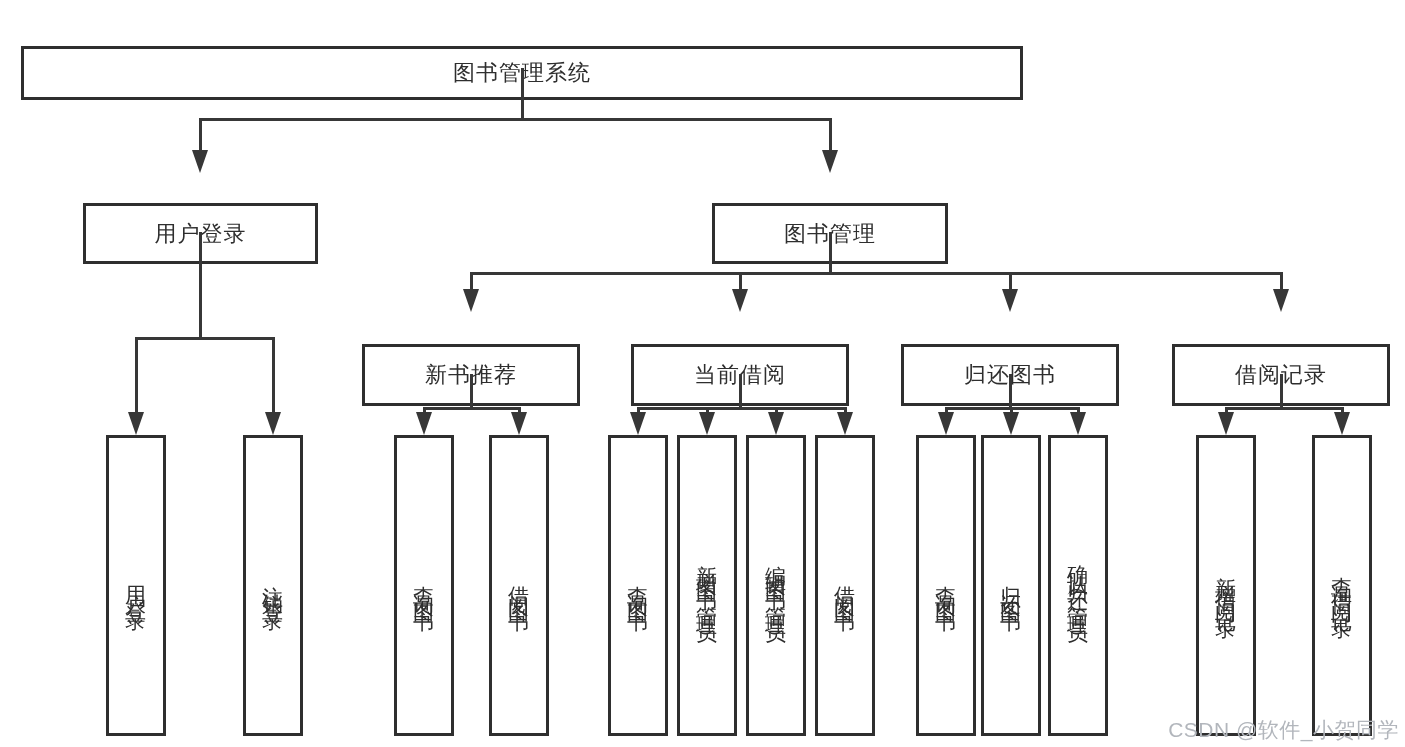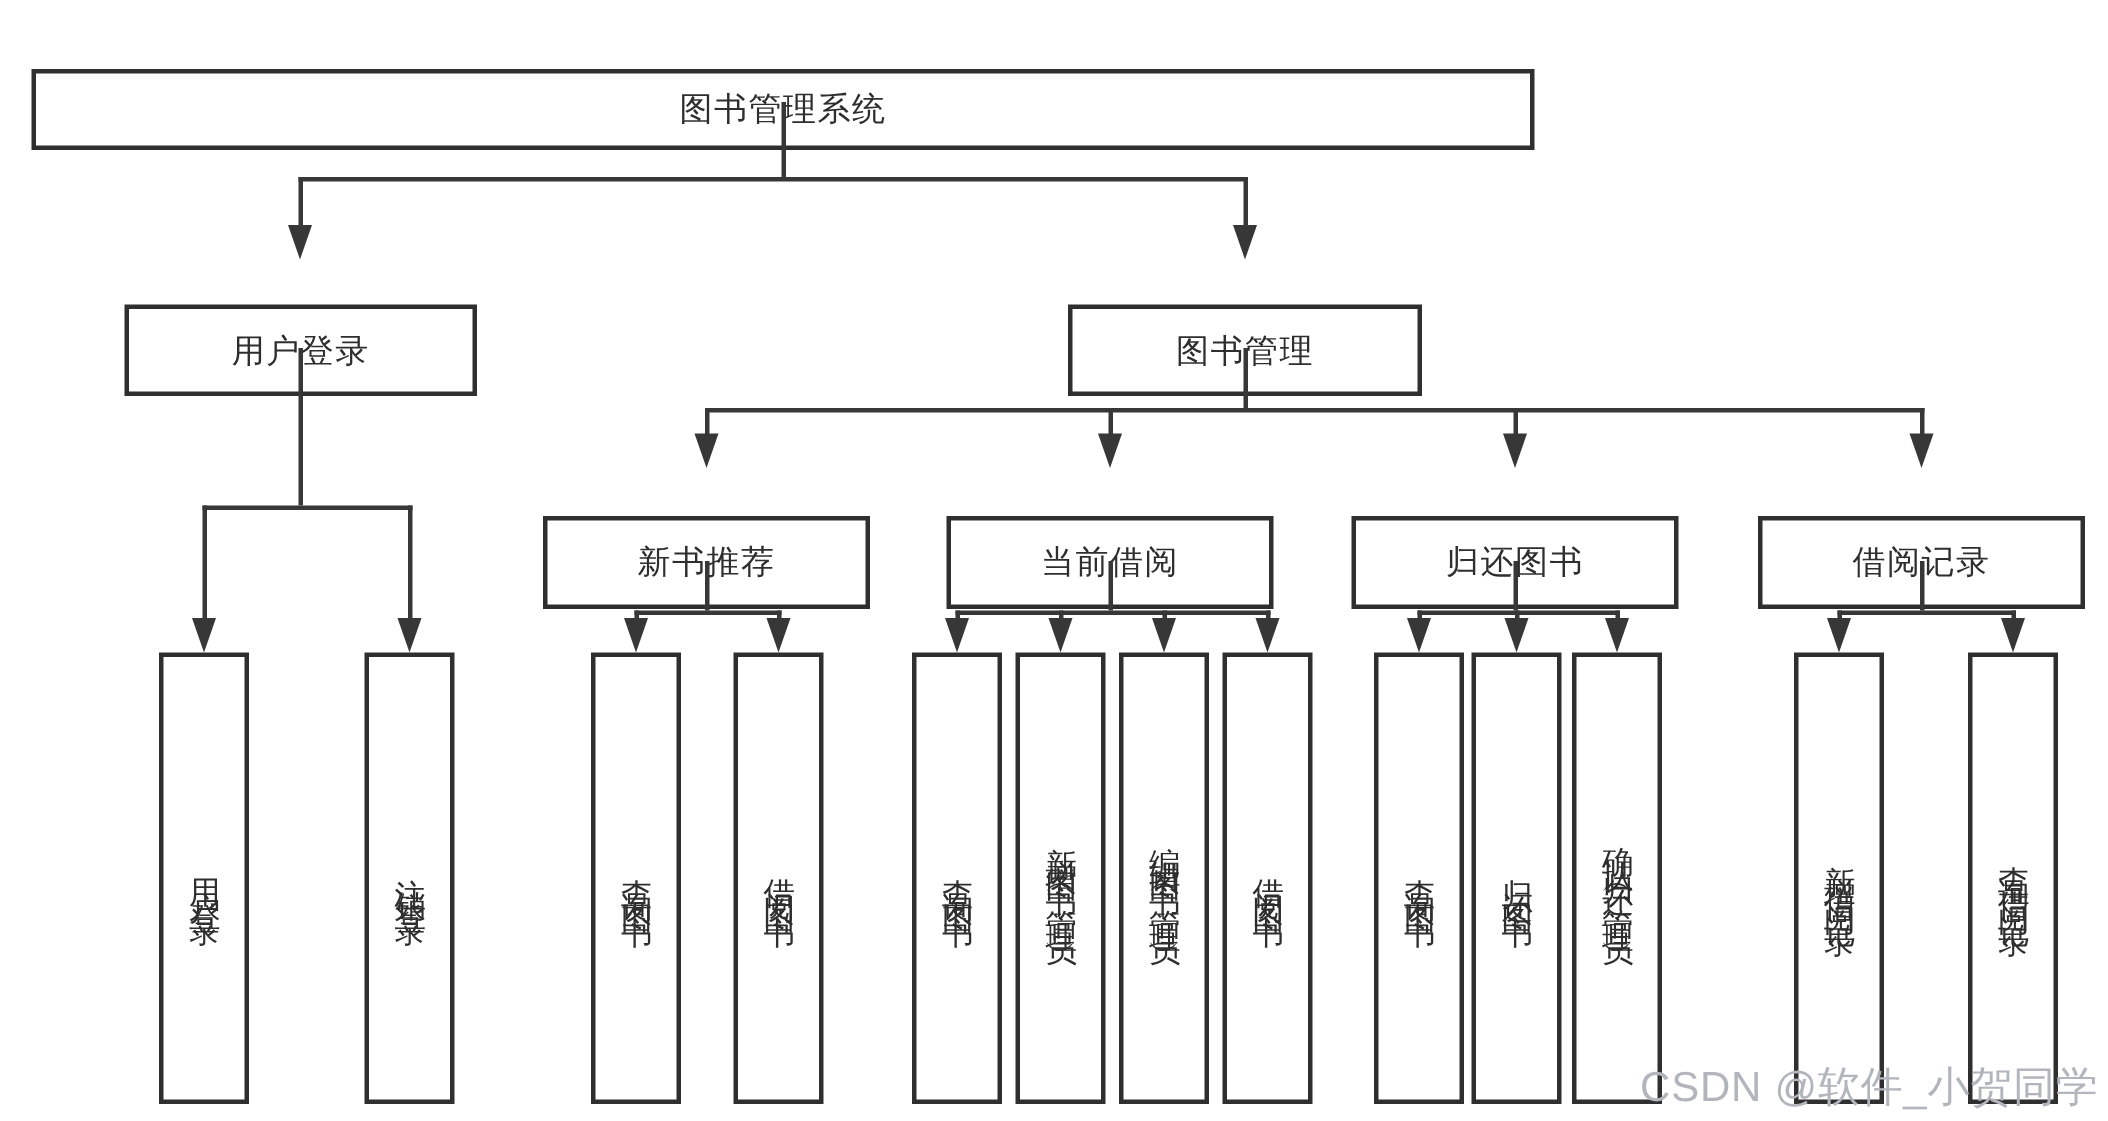--- a/index.html
+++ b/index.html
@@ -24,21 +24,21 @@
   }
   .line{position:absolute;background:var(--line,#373737);}
   .arrow{
     position:absolute;width:0;height:0;
     border-left:8px solid transparent;
     border-right:8px solid transparent;
     border-top:23px solid var(--line,#373737);
   }
   .watermark{
     position:absolute;right:6px;bottom:3px;
-    font-size:28px;letter-spacing:0.5px;
+    font-size:21px;letter-spacing:0.5px;
     color:var(--wm,#b2b6bc);z-index:5;white-space:nowrap;
   }
   #connector-layer{position:absolute;left:0;top:0;width:100%;height:100%;}
 </style>
 </head>
 <body>
 
 <div class="canvas" style="--line: #373737; --border: #2f2f2f; --text: #2e2e2e; --wm: #b2b6bc; --bg: #ffffff;">
 
   <div class="box hlabel" style="left:21px;top:14px;width:1002px;height:54px">

